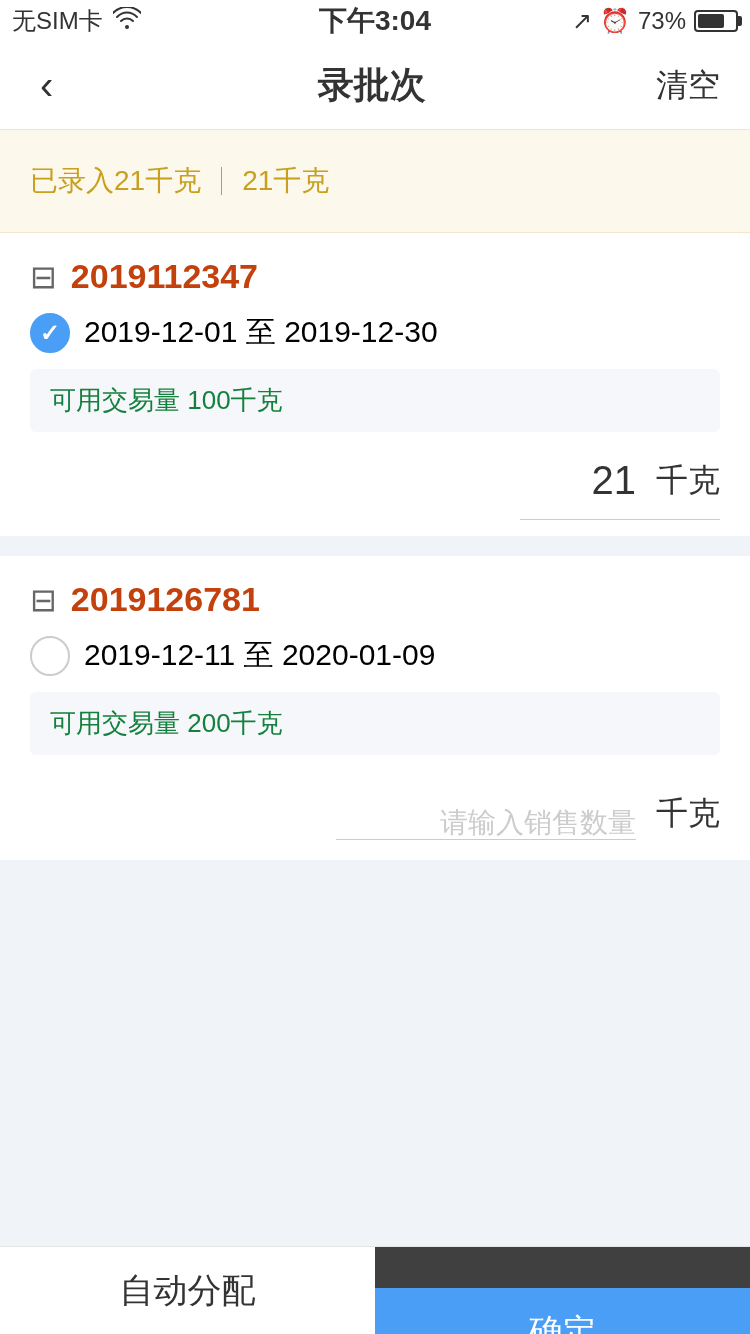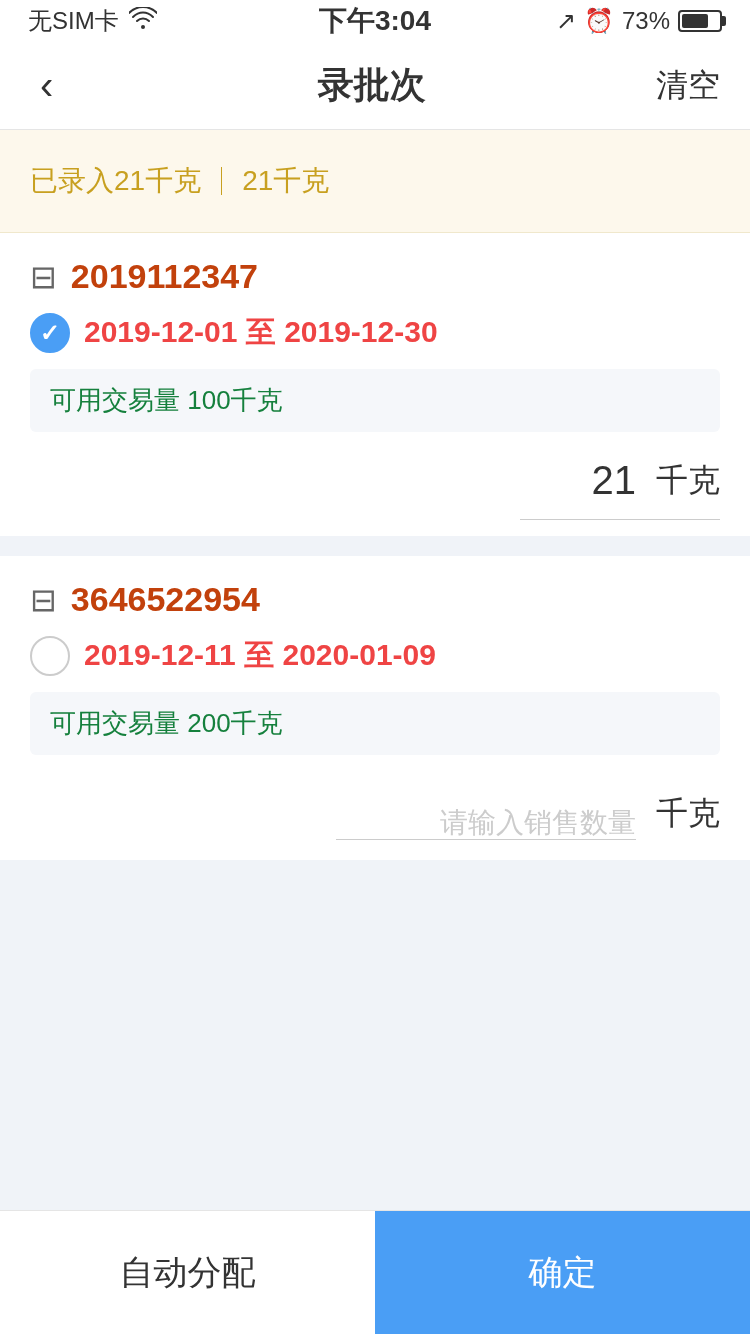--- a/index.html
+++ b/index.html
@@ -13,21 +13,21 @@
       color: #333;
     }
 
     
     .status-bar {
       height: 42px;
       background: #fff;
       display: flex;
       align-items: center;
       justify-content: space-between;
-      padding: 0 28px;
+      padding: 0 12px;
       font-size: 24px;
       font-weight: 500;
     }
     .status-bar-left {
       display: flex;
       align-items: center;
       gap: 10px;
     }
     .status-bar-center {
       position: absolute;
@@ -162,22 +162,21 @@
       border-color: #4a9ef5;
     }
     .radio-circle.checked::after {
       content: '✓';
       color: #fff;
       font-size: 24px;
       font-weight: bold;
     }
     .batch-date {
       font-size: 30px;
-      color: #ef4444;
-      font-weight: bold;
+      color: #000000;
     }
     .batch-available {
       margin: 8px 30px 16px 30px;
       background: #f5f7fa;
       border-radius: 6px;
       padding: 14px 20px;
       font-size: 26px;
       color: #15803d;
     }
 
@@ -250,25 +249,24 @@
       background: #f0f3f8;
       min-height: 400px;
     }
 
     
     .bottom-bar {
       position: fixed;
       bottom: 0;
       left: 0;
       width: 750px;
-      height: 124px;
+      height: 88px;
       display: flex;
       background: #404040;
       border-top: 1px solid #e5e5e5;
-      align-items: flex-end;
     }
     .btn-auto {
       flex: 1;
       height: 100%;
       background: #fff;
       border: none;
       font-size: 34px;
       color: #333;
       cursor: pointer;
       display: flex;
@@ -345,21 +343,21 @@
   <div class="qty-underline-container">
     <div class="qty-underline"></div>
   </div>
 </div>
 
 <div class="section-gap"></div>
 
 <div class="batch-item">
   <div class="batch-header">
     <span class="batch-icon">⊟</span>
-    <span class="batch-id">3646522954</span>
+    <span class="batch-id">2019126781</span>
   </div>
   <div class="batch-date-row">
     <div class="radio-circle"></div>
     <span class="batch-date">2019-12-11 至 2020-01-09</span>
   </div>
   <div class="batch-available">可用交易量 200千克</div>
 
   <div class="quantity-row">
     <div style="display:flex; align-items:center; border-bottom: 1px solid #ccc; flex:0 0 300px; justify-content:flex-end;margin-top:20px;">
       <input class="quantity-input" type="text" style="border: none; outline: none; background: transparent; font-size: 28px; color: rgb(204, 204, 204); text-align: right; width: 220px;" placeholder="请输入销售数量">

